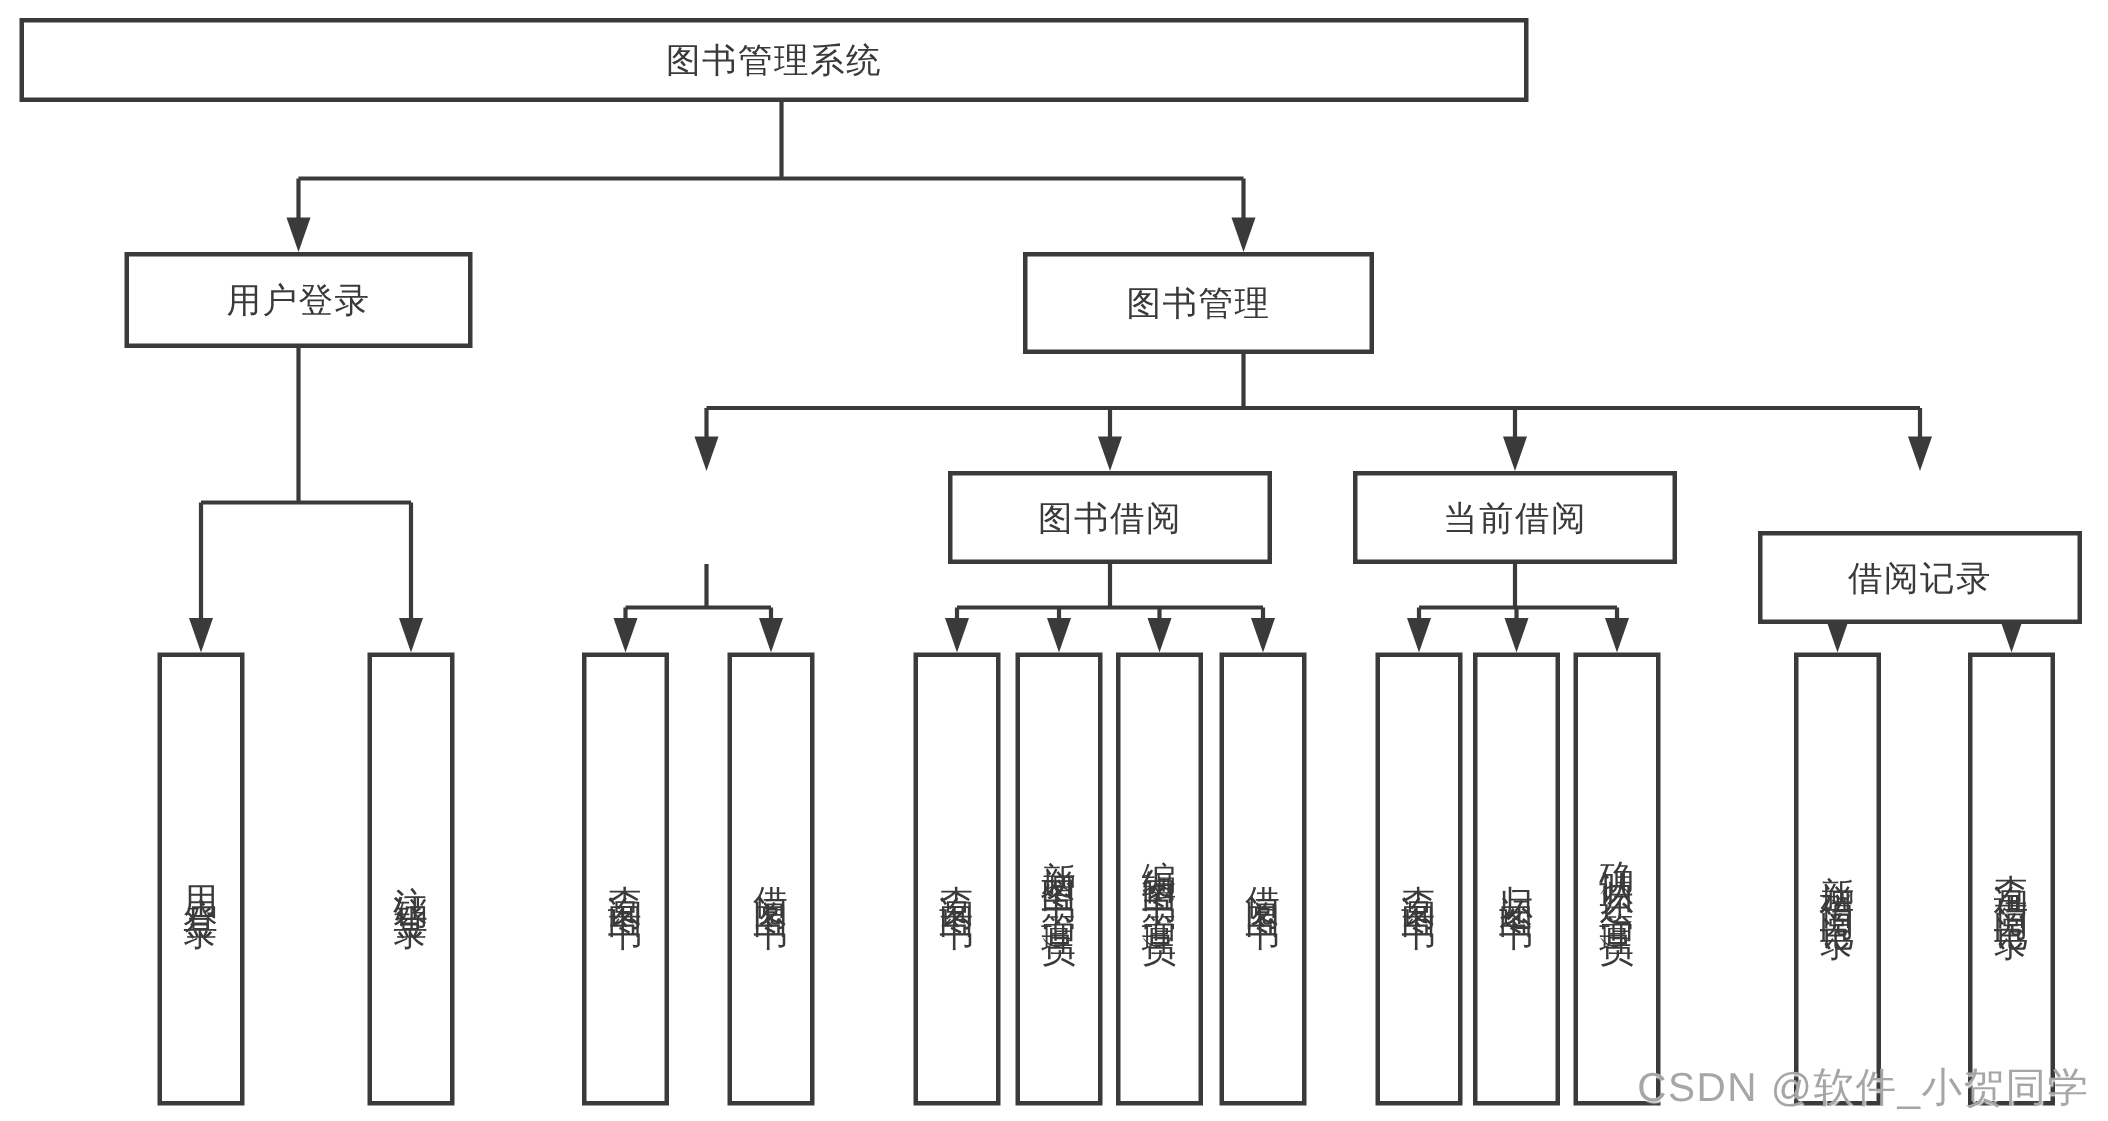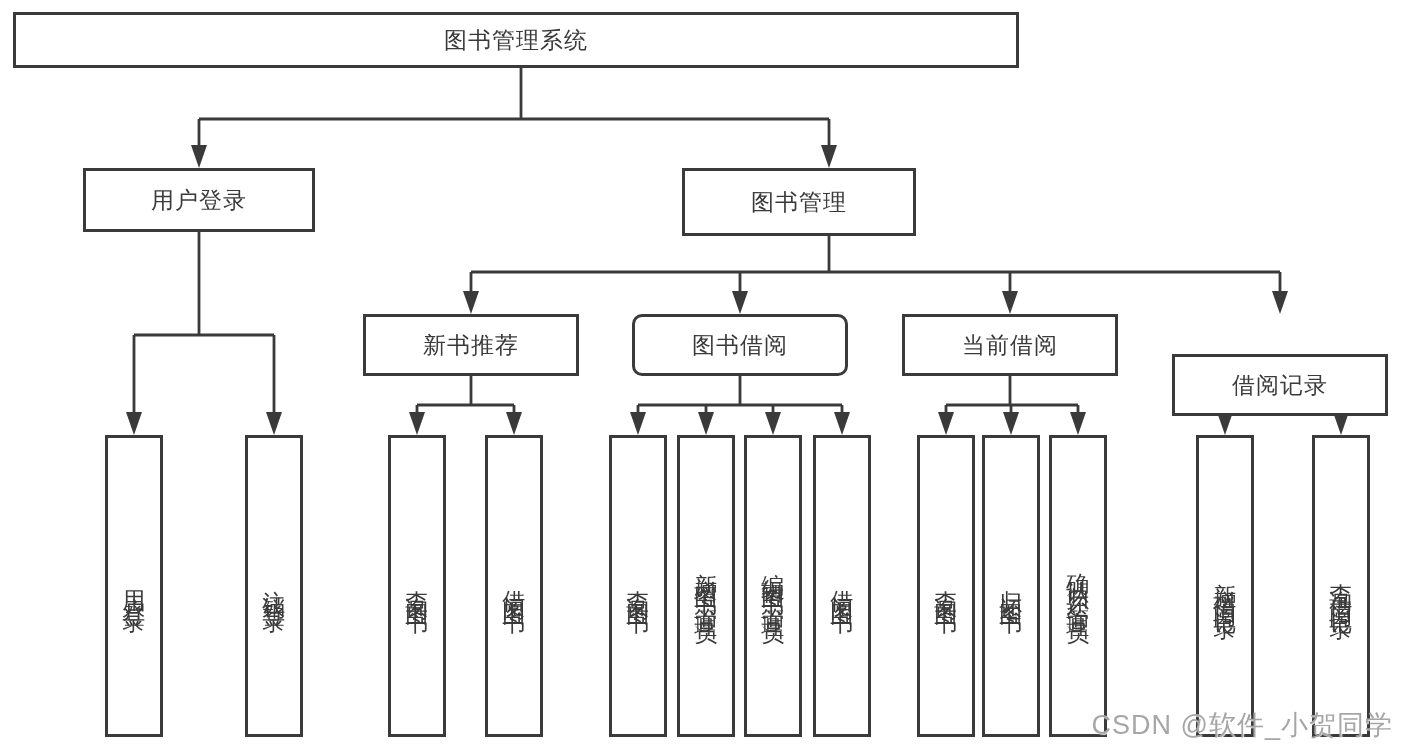--- a/index.html
+++ b/index.html
@@ -74,24 +74,21 @@
     <span>图书管理系统</span>
   </div>
 
   <div class="node" style="left:83px;top:168px;width:232px;height:64px;">
     <span>用户登录</span>
   </div>
   <div class="node" style="left:682px;top:168px;width:234px;height:68px;">
     <span>图书管理</span>
   </div>
 
-  <div class="node" style="left:363px;top:314px;width:216px;height:62px;">
-    <span>新书推荐</span>
-  </div>
-  <div class="node" style="left:632px;top:314px;width:216px;height:62px;border-radius:10px;">
+  <div class="node" style="left:632px;top:314px;width:216px;height:62px;">
     <span>图书借阅</span>
   </div>
   <div class="node" style="left:902px;top:314px;width:216px;height:62px;">
     <span>当前借阅</span>
   </div>
   <div class="node" style="left:1172px;top:314px;width:216px;height:62px;margin-top:40px;">
     <span>借阅记录</span>
   </div>
 
   <div class="node vbox" style="left:105px;top:435px;width:58px;height:302px;">

